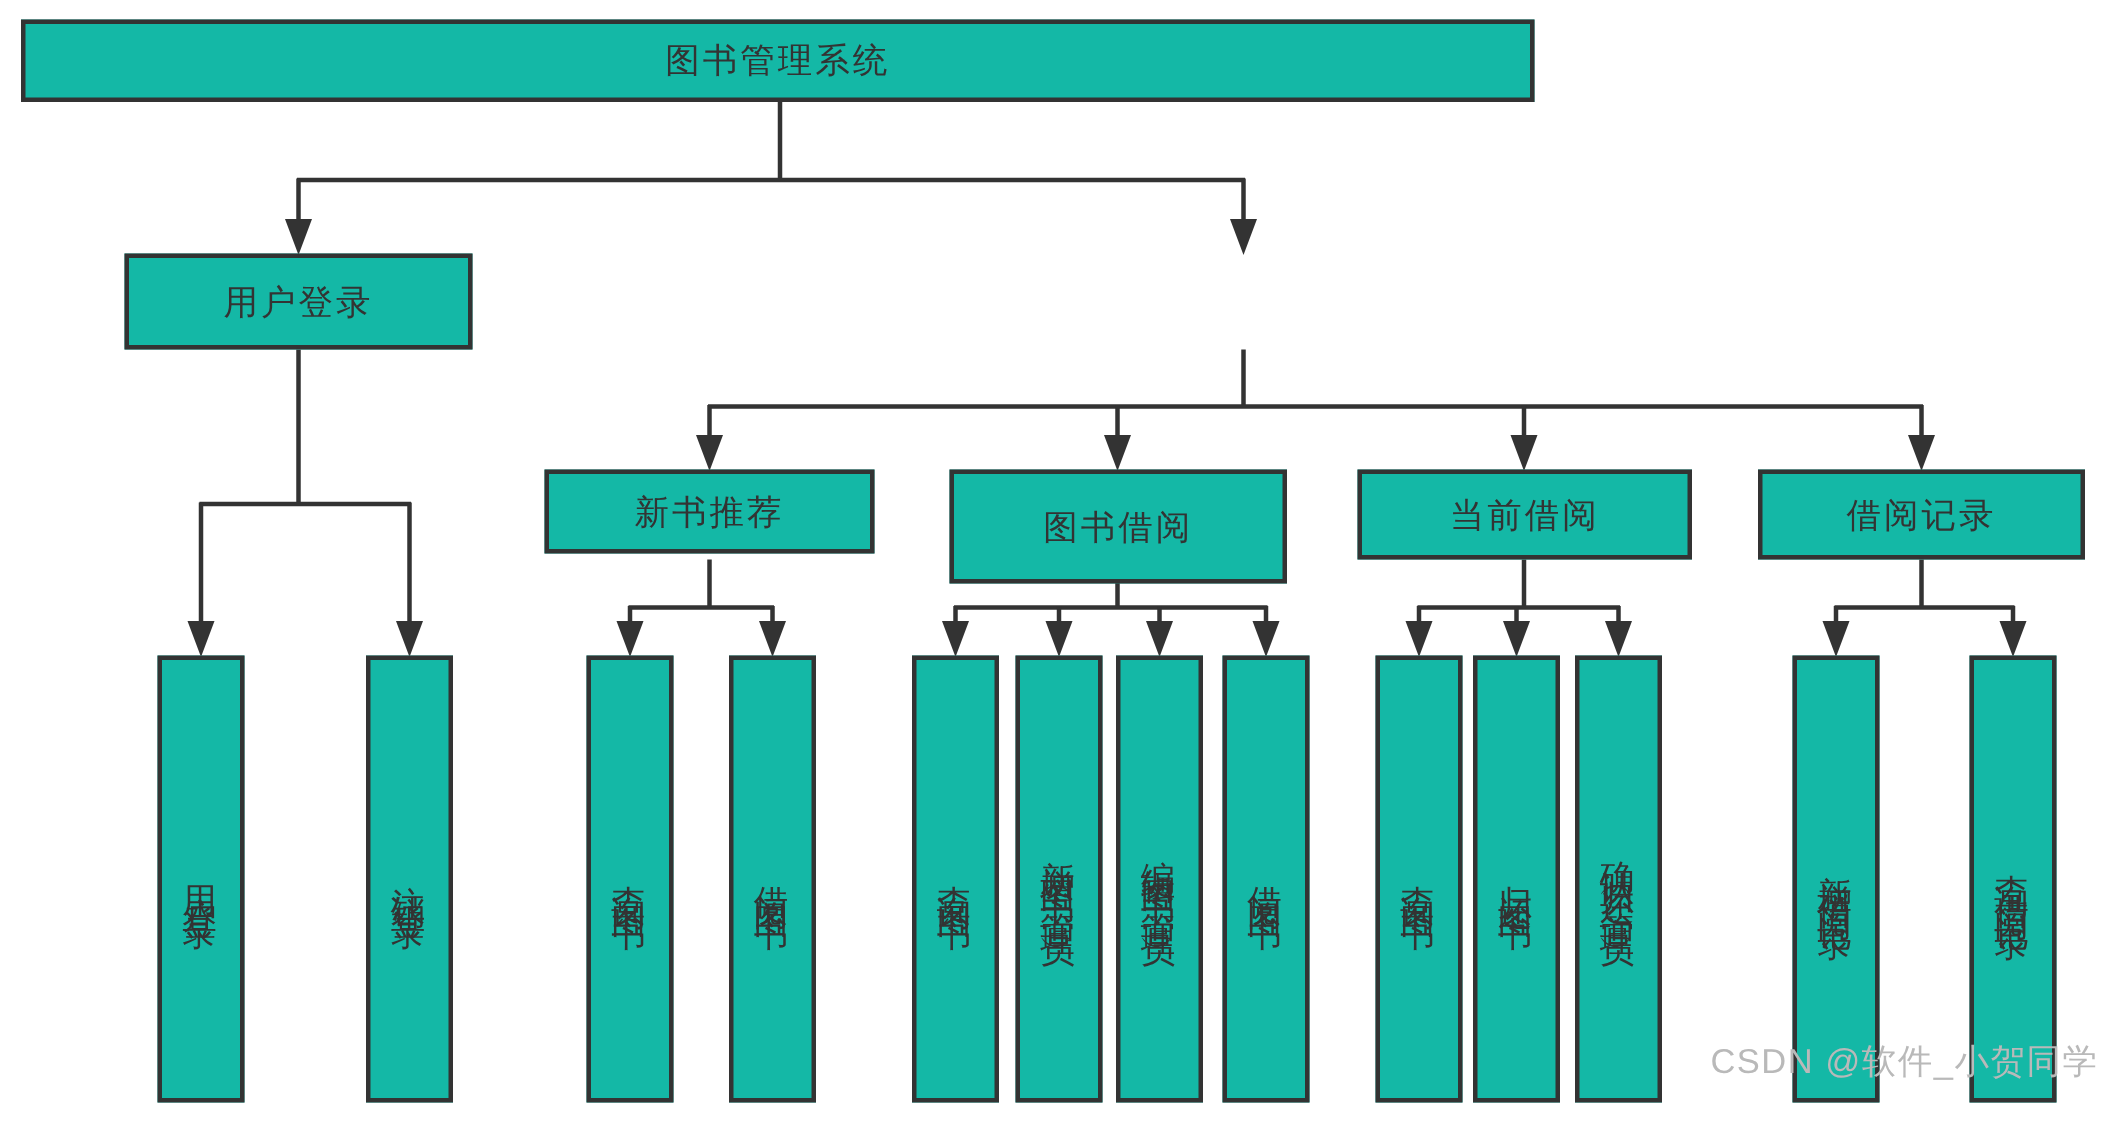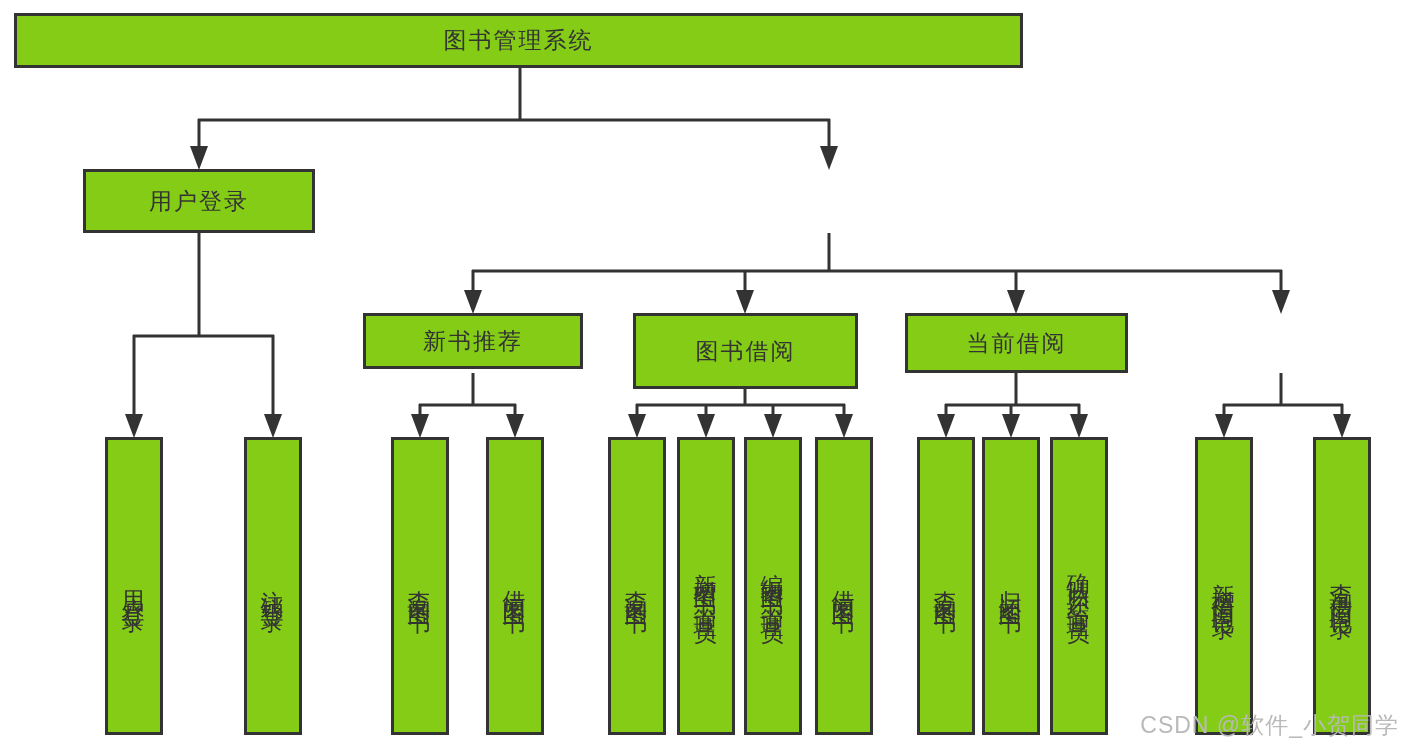--- a/index.html
+++ b/index.html
@@ -10,34 +10,34 @@
     font-family:"Liberation Sans",sans-serif;
     color:var(--text,#333333);
     overflow:hidden;
   }
   .connectors{position:absolute;left:0;top:0;width:1405px;height:747px;}
   .connectors line{stroke:var(--line,#333333);stroke-width:3;}
   .connectors polygon{fill:var(--line,#333333);}
   .node{
     position:absolute;box-sizing:border-box;
     border:3px solid var(--line,#333333);
-    background:#84cc16;
+    background:#14b8a6;
     display:flex;align-items:center;justify-content:center;
     font-size:23px;letter-spacing:2px;
     color:var(--text,#333333);
     z-index:2;
   }
   .node.v{
     writing-mode:vertical-rl;
     text-orientation:mixed;
     letter-spacing:7px;
     text-align:center;
   }
   .watermark{
-    position:absolute;right:6px;top:710px;
+    position:absolute;right:6px;top:692px;
     font-size:23px;letter-spacing:1px;white-space:nowrap;
     color:var(--watermark,#b9b9b9);
     z-index:9;
   }
 </style>
 </head>
 <body>
 
 <div class="canvas">
 
@@ -103,20 +103,21 @@
     <polygon points="1333,414 1351,414 1342,438"></polygon>
   </svg>
 
   <div class="node" style="left:14px;top:13px;width:1009px;height:55px">图书管理系统</div>
 
   <div class="node" style="left:83px;top:169px;width:232px;height:64px">用户登录</div>
 
   <div class="node" style="left:363px;top:313px;width:220px;height:56px">新书推荐</div>
   <div class="node" style="left:633px;top:313px;width:225px;height:76px">图书借阅</div>
   <div class="node" style="left:905px;top:313px;width:223px;height:60px">当前借阅</div>
+  <div class="node" style="left:1172px;top:313px;width:218px;height:60px">借阅记录</div>
 
   <div class="node v" style="left:105px;top:437px;width:58px;height:298px">用户登录</div>
   <div class="node v" style="left:244px;top:437px;width:58px;height:298px">注销登录</div>
 
   <div class="node v" style="left:391px;top:437px;width:58px;height:298px">查询图书</div>
   <div class="node v" style="left:486px;top:437px;width:58px;height:298px">借阅图书</div>
 
   <div class="node v" style="left:608px;top:437px;width:58px;height:298px">查询图书</div>
   <div class="node v" style="left:677px;top:437px;width:58px;height:298px">新增图书（管理员）</div>
   <div class="node v" style="left:744px;top:437px;width:58px;height:298px">编辑图书（管理员）</div>

